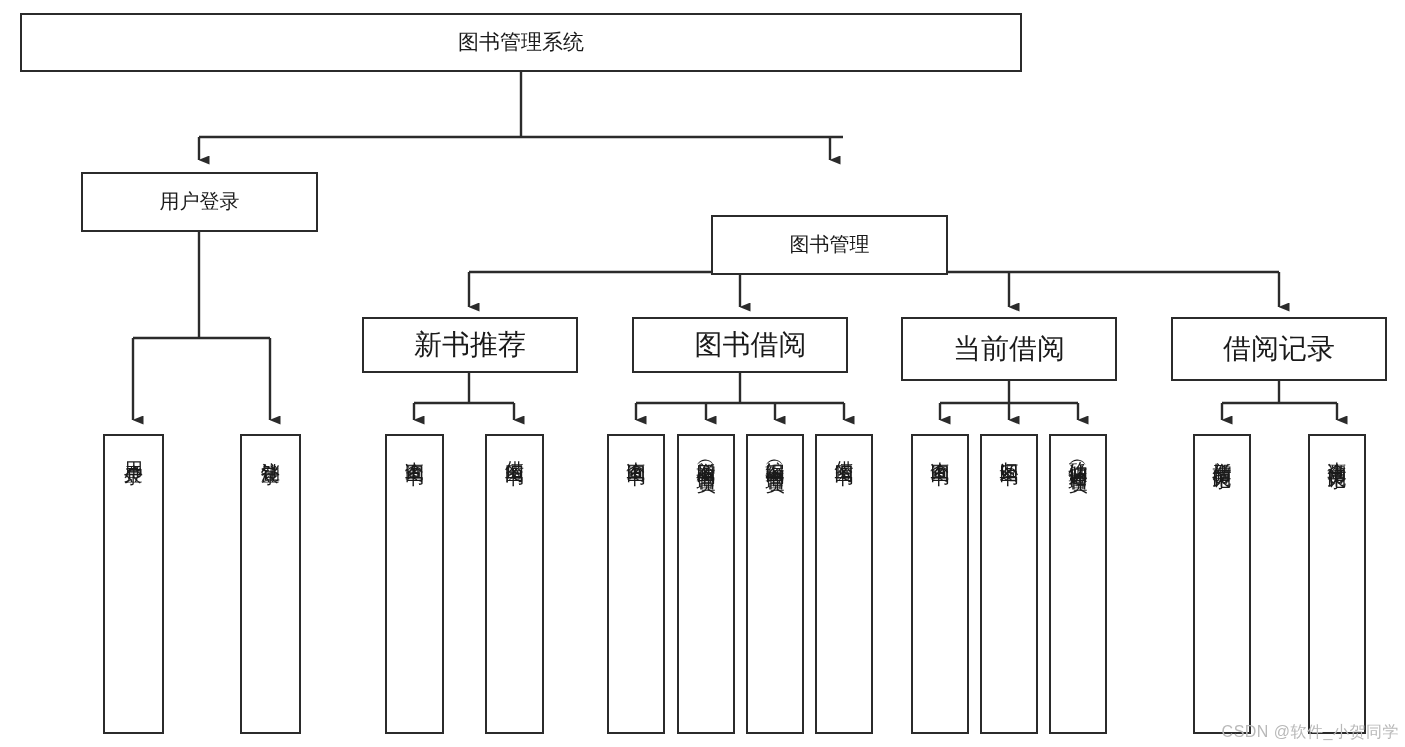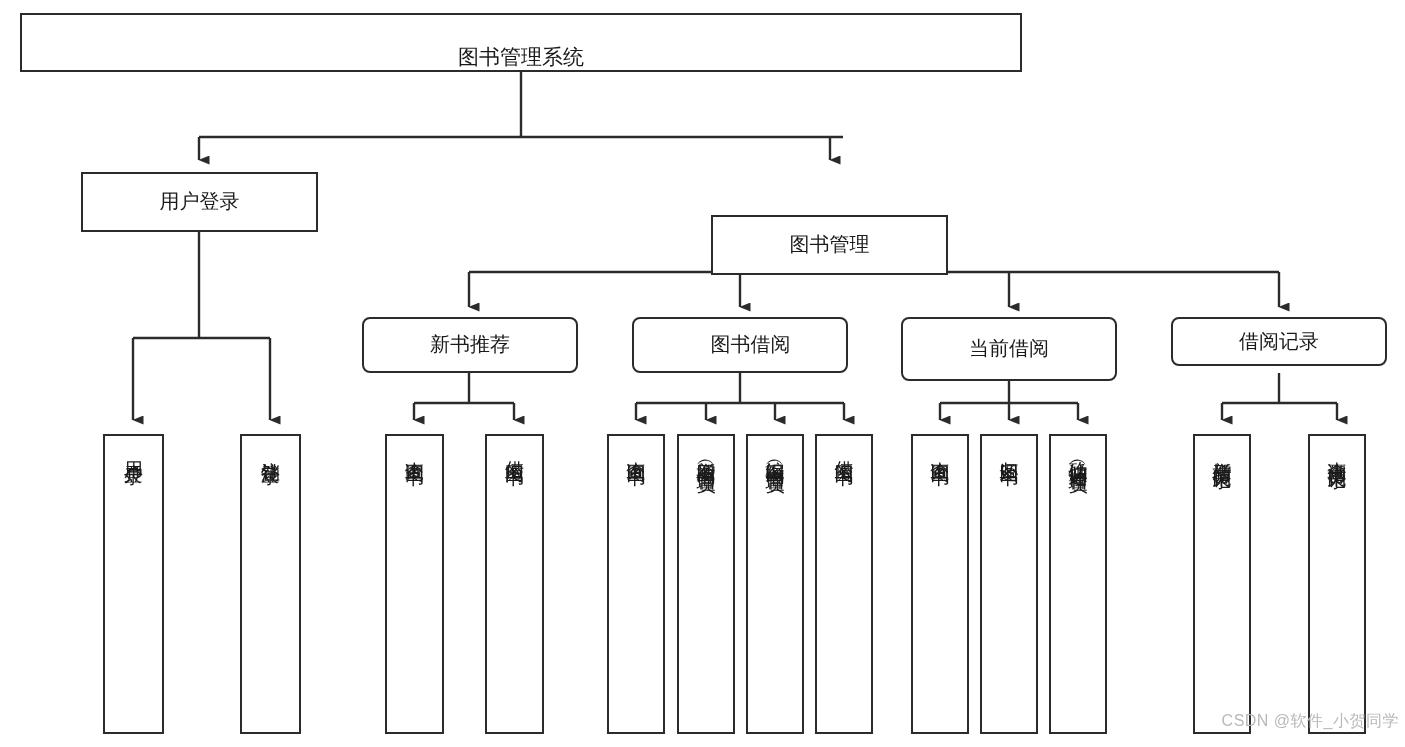--- a/index.html
+++ b/index.html
@@ -32,45 +32,43 @@
     border: 2px solid #2b2b2b;
     display: flex;
     align-items: center;
     justify-content: center;
     color: #1a1a1a;
     text-align: center;
     line-height: 1.18;
   }
   .node.root {
     font-size: 21px;
-    align-items: flex-end;
   }
   .node.lvl2 {
     font-size: 20px;
   }
   .node.lvl3 {
-    font-size: 20px;
-    border-radius: 8px;
+    font-size: 28px;
   }
   .node.leaf {
     font-size: 19px;
     padding: 10px 2px;
     align-items: flex-start;
   }
   .vtext {
     writing-mode: vertical-rl;
     text-orientation: upright;
     letter-spacing: 2px;
     line-height: 1.05;
     white-space: nowrap;
   }
   .watermark {
     position: absolute;
     right: 6px;
-    bottom: 15px;
+    bottom: 4px;
     font-size: 16px;
     color: #b9b9b9;
     letter-spacing: 0.5px;
     white-space: nowrap;
   }
 </style>
 </head>
 <body>
 
 <div id="canvas">
@@ -140,21 +138,21 @@
 
   <div class="node lvl3" style="left:362px; top:317px; width:216px; height:56px;">
     <span>新书推荐</span>
   </div>
   <div class="node lvl3" style="left:632px; top:317px; width:216px; height:56px;padding-left:21px;">
     <span>图书借阅</span>
   </div>
   <div class="node lvl3" style="left:901px; top:317px; width:216px; height:64px;">
     <span>当前借阅</span>
   </div>
-  <div class="node lvl3" style="left:1171px; top:317px; width:216px; height:49px;">
+  <div class="node lvl3" style="left:1171px; top:317px; width:216px; height:64px;">
     <span>借阅记录</span>
   </div>
 
   <div class="node leaf" style="left:103px; top:434px; width:61px; height:300px;">
     <span class="vtext">用户登录</span>
   </div>
   <div class="node leaf" style="left:240px; top:434px; width:61px; height:300px;">
     <span class="vtext">注销登录</span>
   </div>
 

